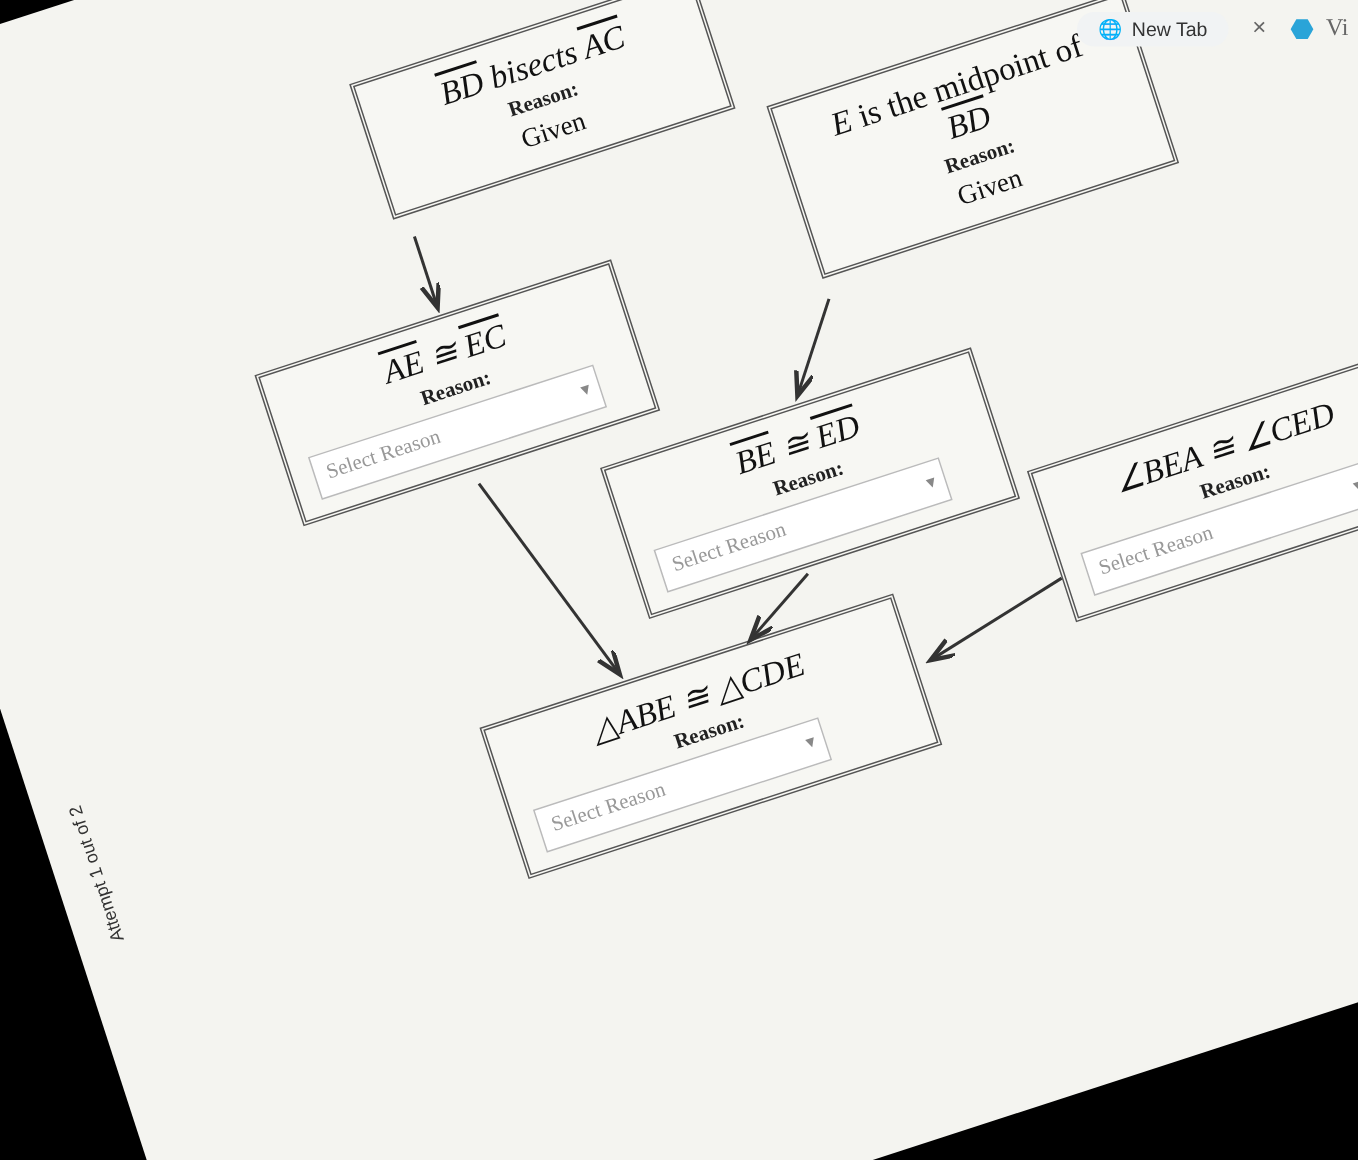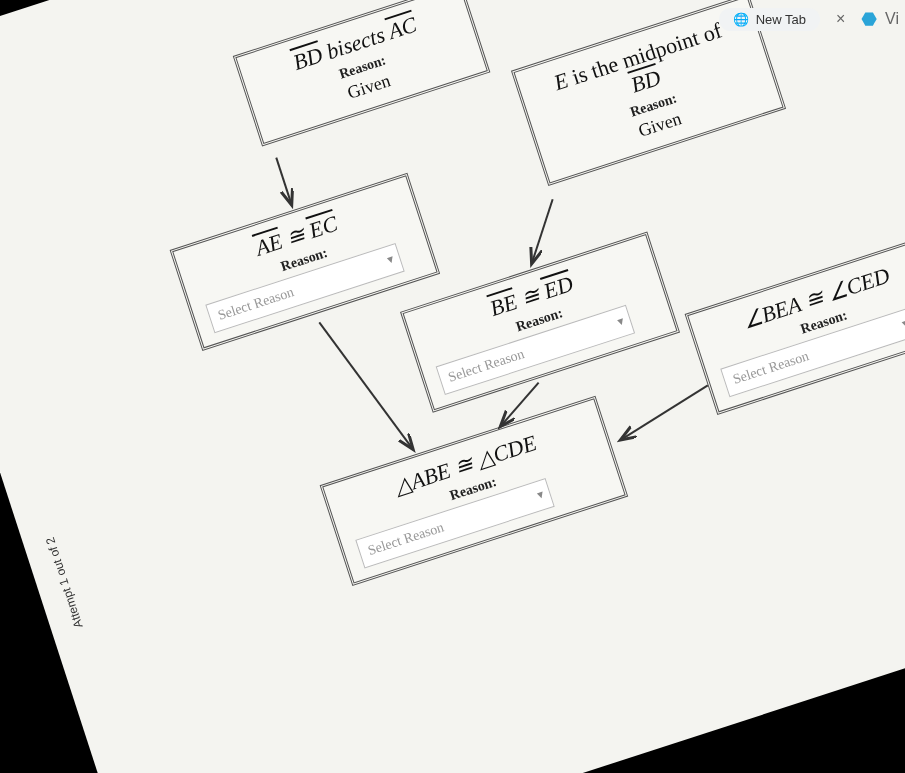--- a/index.html
+++ b/index.html
@@ -133,21 +133,21 @@
 </head>
 <body>
 
 <div class="browser-chrome">
   <div class="tab-chip">
     <span>🌐</span>
     <span>New Tab</span>
   </div>
   <span class="chip-x">×</span>
   <span class="shield">⬣</span>
-  <span style="font-family:Liberation Sans, sans-serif;color:#666;">Vi</span>
+  <span style="font-family:Liberation Serif, serif;color:#666;">Vi</span>
 </div>
 
 <div class="page">
 
   <div class="attempt-label">
     <span>Attempt 1 out of 2</span>
   </div>
 
   <div class="node n1">
     <div class="stmt">

